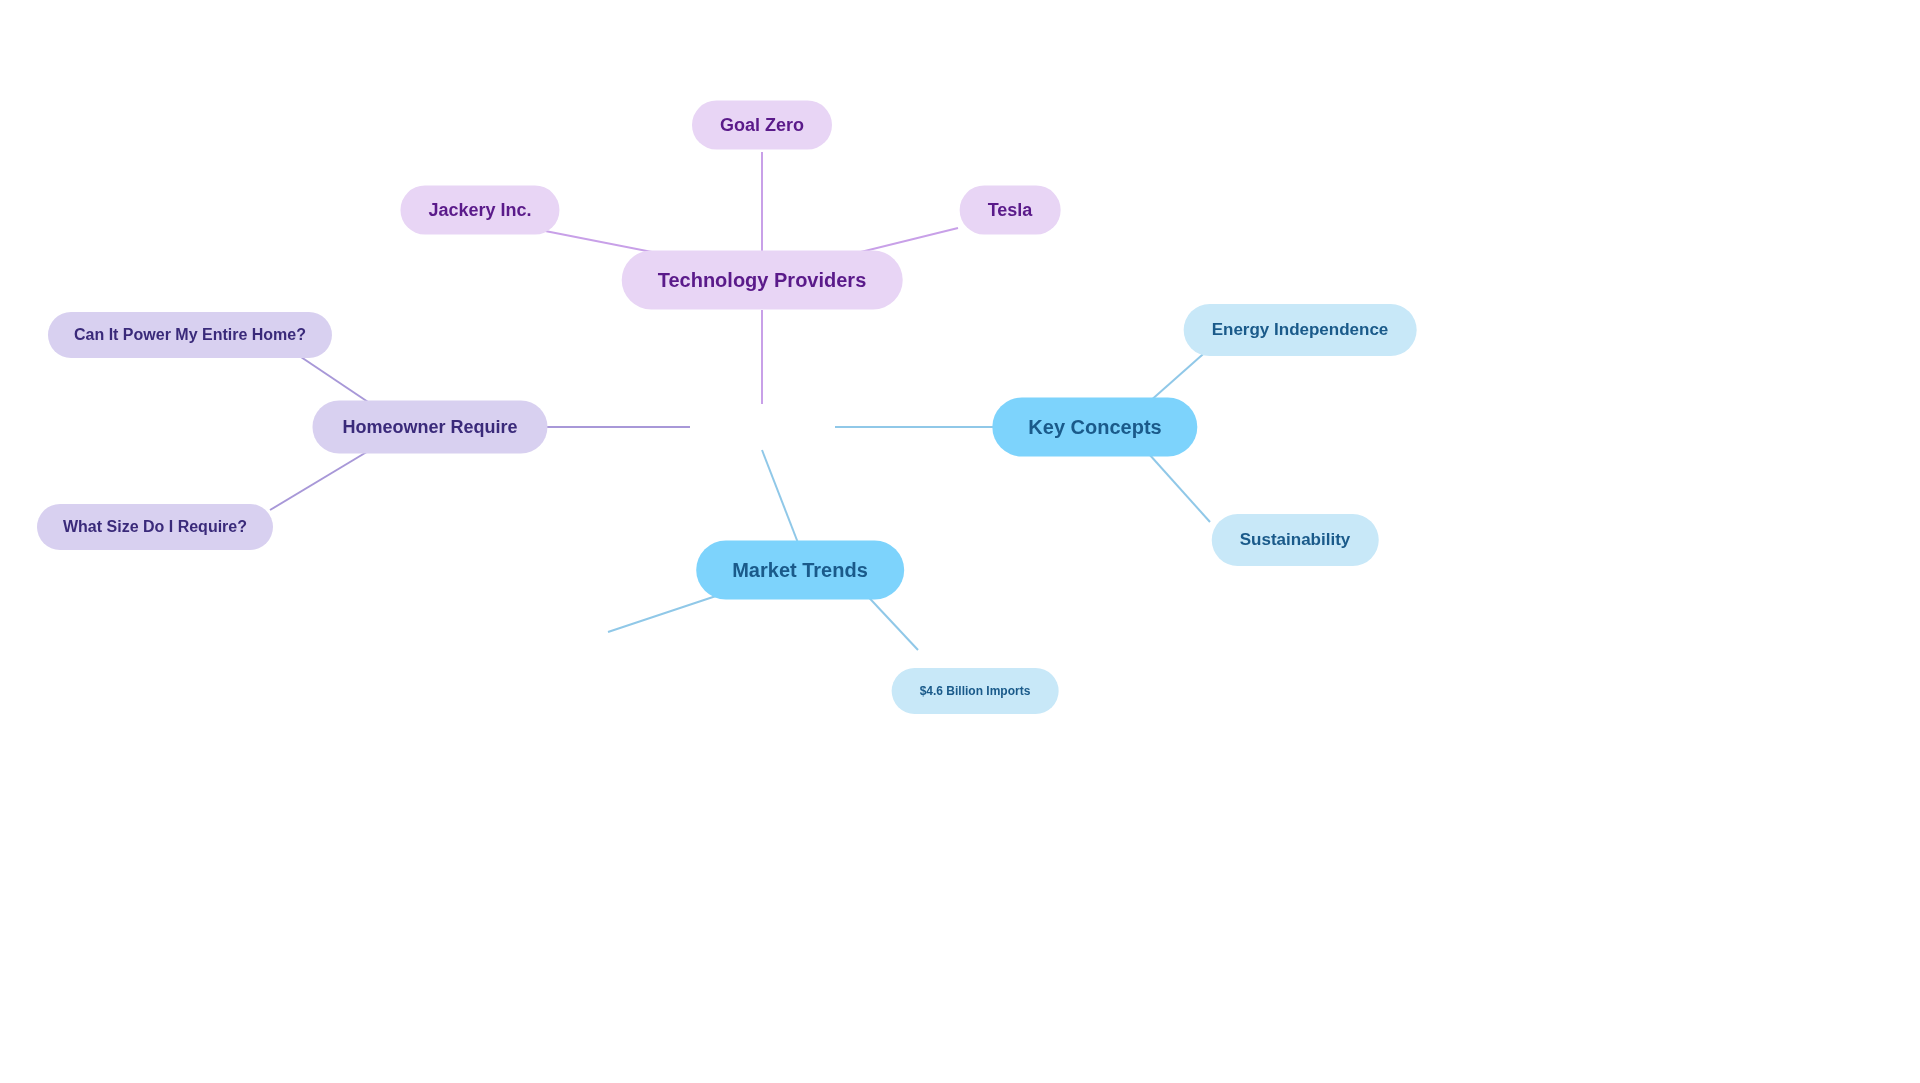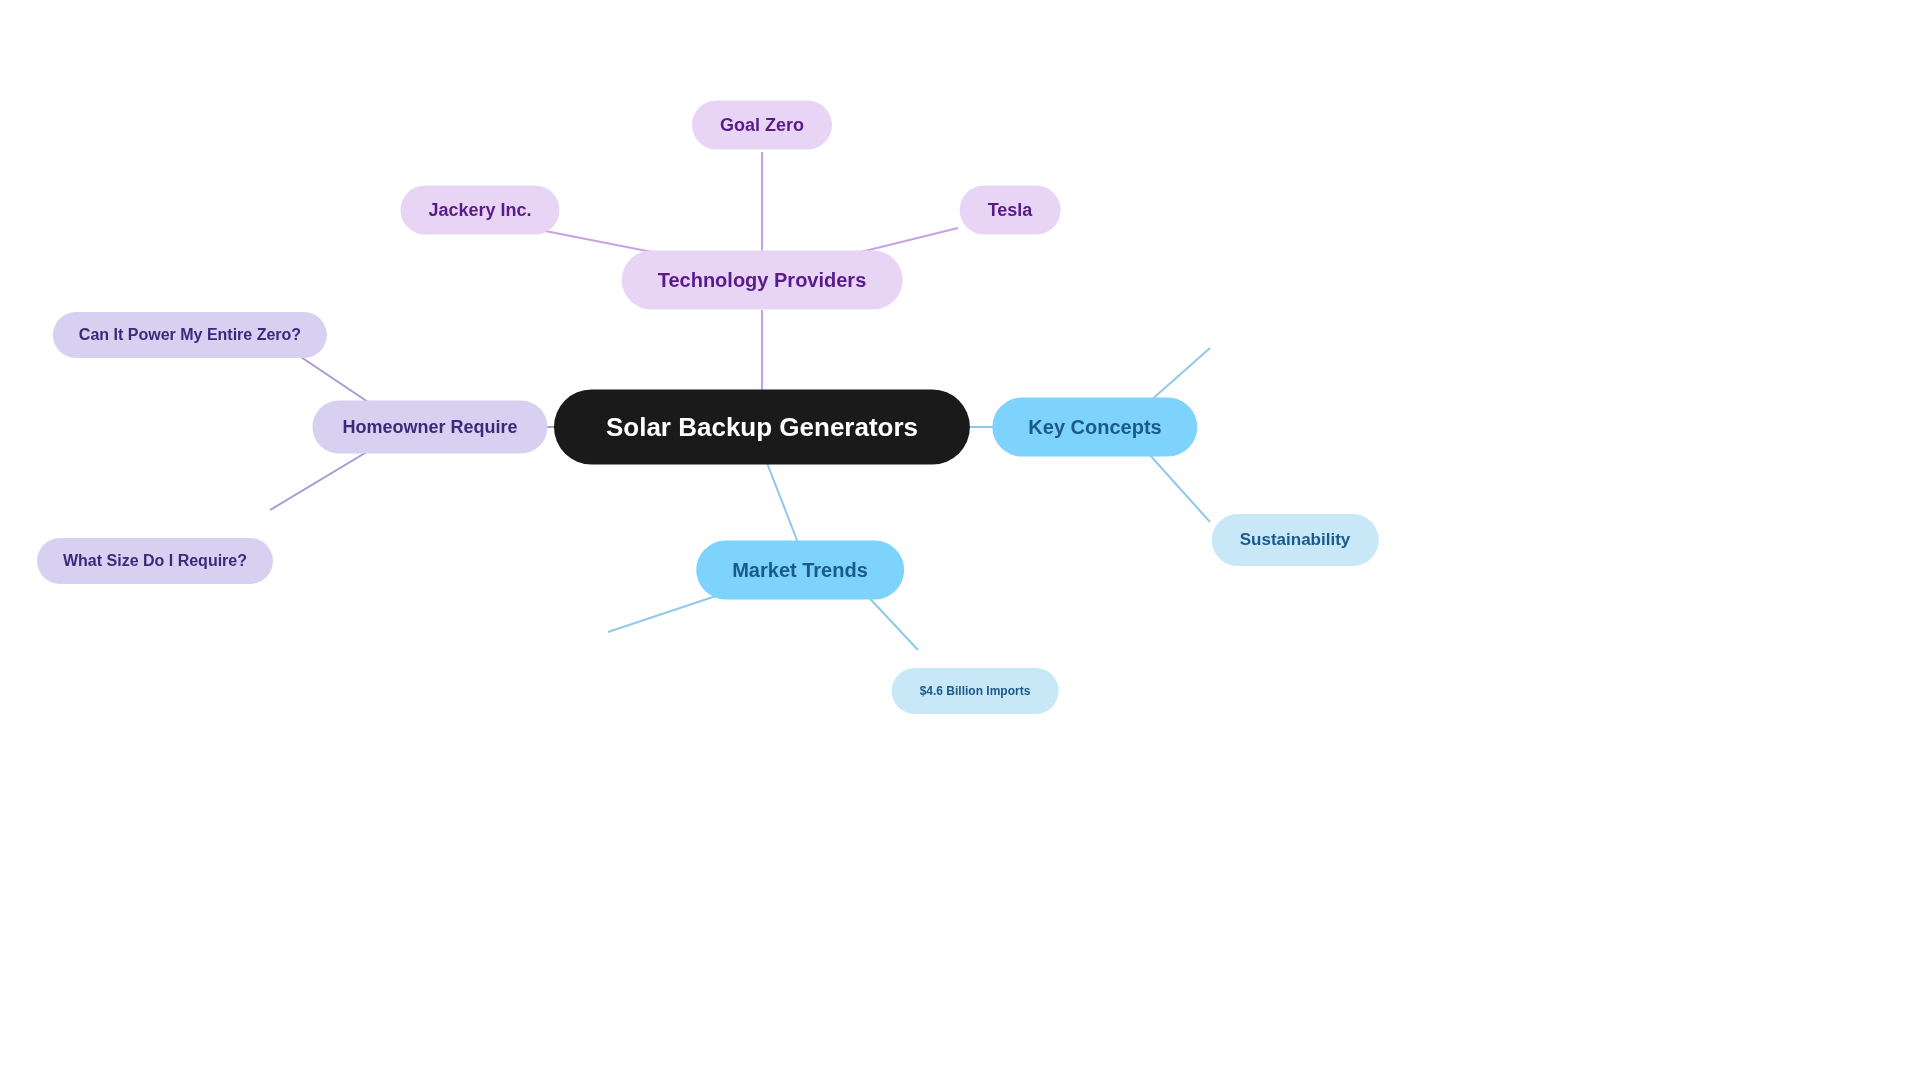--- a/index.html
+++ b/index.html
@@ -97,39 +97,39 @@
 
     <line x1="860" y1="588" x2="918" y2="650" stroke="#90c8e8" stroke-width="2"></line>
 
     <line x1="835" y1="427" x2="1025" y2="427" stroke="#90c8e8" stroke-width="2"></line>
 
     <line x1="1140" y1="410" x2="1210" y2="348" stroke="#90c8e8" stroke-width="2"></line>
 
     <line x1="1140" y1="444" x2="1210" y2="522" stroke="#90c8e8" stroke-width="2"></line>
   </svg>
 
-  <div class="node node-center" style="left: 762px; top: 427px;">Solar Backup Generators</div>
 
   <div class="node node-purple" style="left: 762px; top: 280px;">Technology Providers</div>
 
   <div class="node node-purple" style="left: 762px; top: 125px; font-size:18px; padding:14px 28px;">Goal Zero</div>
 
   <div class="node node-purple" style="left: 480px; top: 210px; font-size:18px; padding:14px 28px;">Jackery Inc.</div>
 
   <div class="node node-purple" style="left: 1010px; top: 210px; font-size:18px; padding:14px 28px;">Tesla</div>
 
   <div class="node node-lavender" style="left: 430px; top: 427px;">Homeowner Require</div>
 
-  <div class="node node-lavender" style="left: 190px; top: 335px; font-size:16px; padding:14px 26px;">Can It Power My Entire Zero?</div>
+  <div class="node node-lavender" style="left: 190px; top: 335px; font-size:16px; padding:14px 26px;">Can It Power My Entire Home?</div>
 
-  <div class="node node-lavender" style="left: 155px; top: 527px; font-size:16px; padding:14px 26px;margin-top:34px;">What Size Do I Require?</div>
+  <div class="node node-lavender" style="left: 155px; top: 527px; font-size:16px; padding:14px 26px;">What Size Do I Require?</div>
 
   <div class="node node-blue" style="left: 800px; top: 570px;">Market Trends</div>
 
 
   <div class="node node-blue-light" style="left: 975px; top: 652px; font-size:12px; padding:16px 28px;margin-top:39px;">$4.6 Billion Imports</div>
 
   <div class="node node-blue" style="left: 1095px; top: 427px;">Key Concepts</div>
 
+  <div class="node node-blue-light" style="left: 1300px; top: 330px; font-size:17px; padding:16px 28px;">Energy Independence</div>
 
   <div class="node node-blue-light" style="left: 1295px; top: 540px; font-size:17px; padding:16px 28px;">Sustainability</div>
 
 </div>
 
 </body></html>

